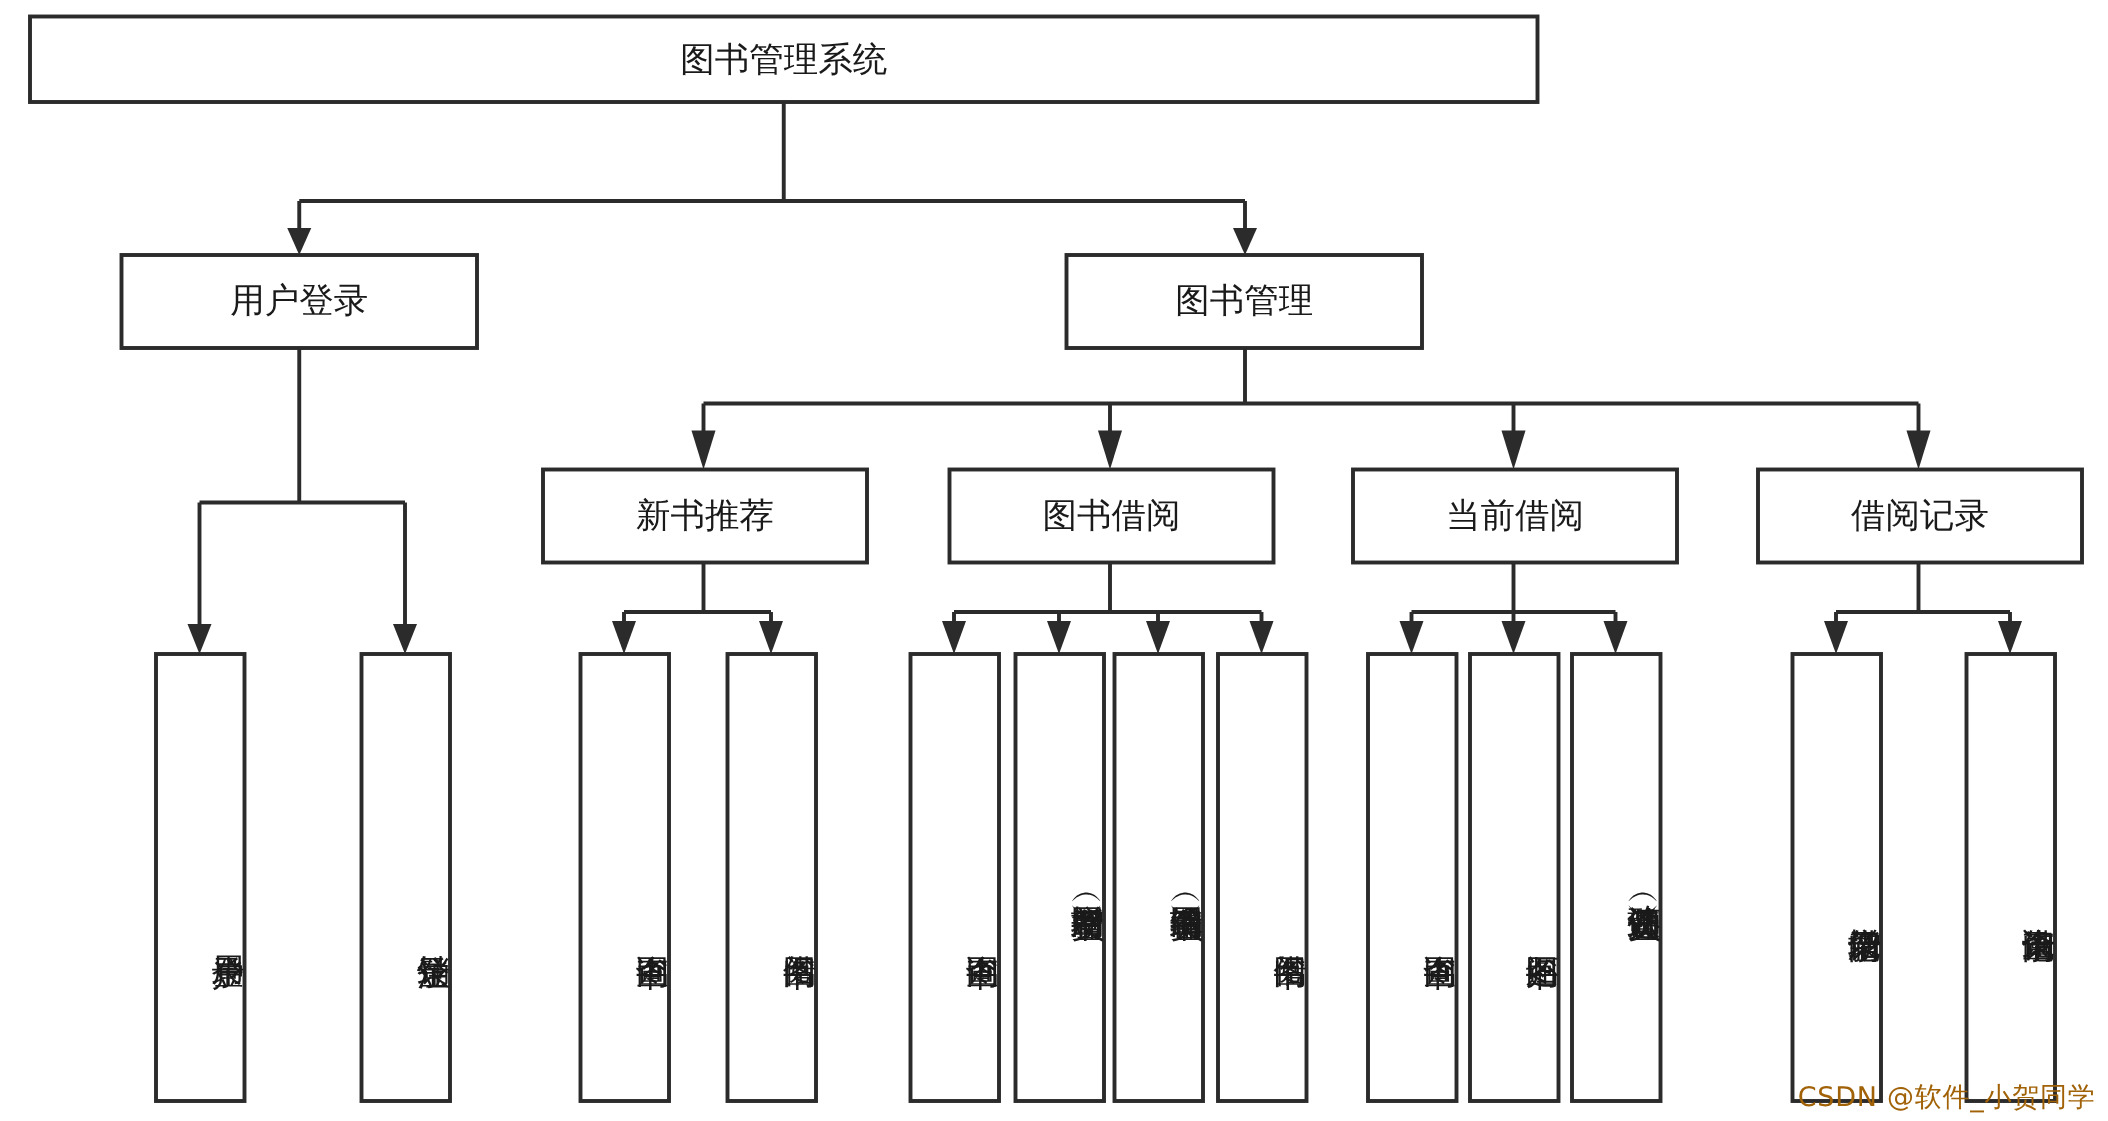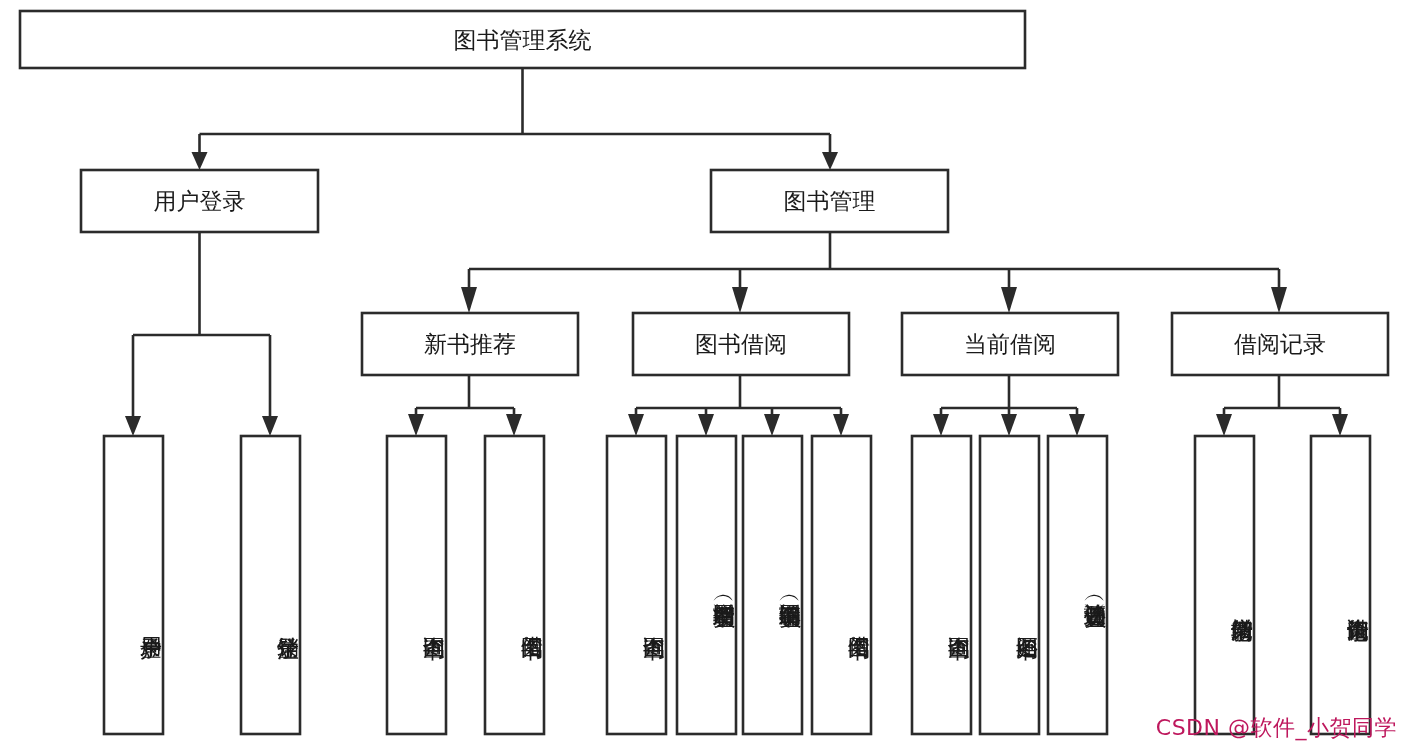--- a/index.html
+++ b/index.html
@@ -71,22 +71,22 @@
     display: flex;
     align-items: flex-start;
     justify-content: center;
     pointer-events: none;
   }
   .watermark {
     position: absolute;
     right: 8px;
     bottom: 4px;
     font-family: "DejaVu Sans", "Liberation Sans", sans-serif;
-    font-size: 22px;
-    color: #be185d;
+    font-size: 18px;
+    color: #a16207;
     letter-spacing: 0.5px;
     white-space: nowrap;
   }
 </style>
 </head>
 <body>
 
 <div id="diagram-root">
 
   <svg id="flowchart" viewBox="0 0 1405 747" xmlns="http://www.w3.org/2000/svg">

